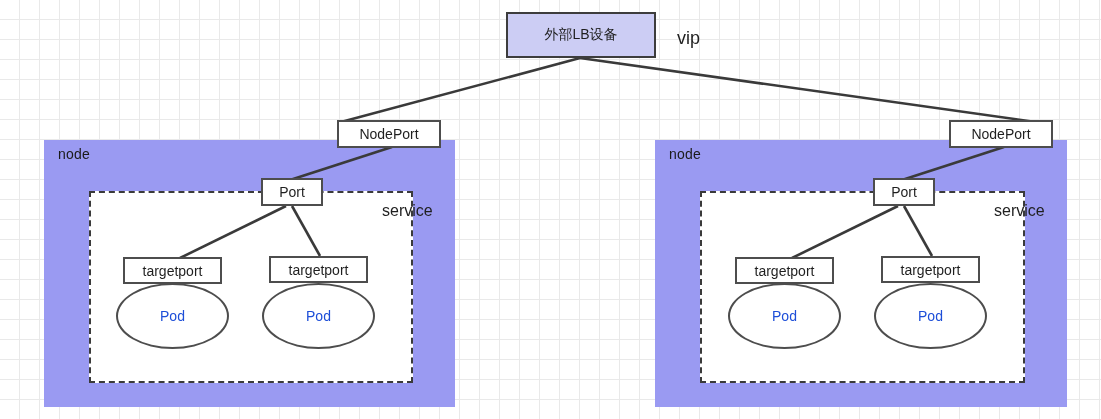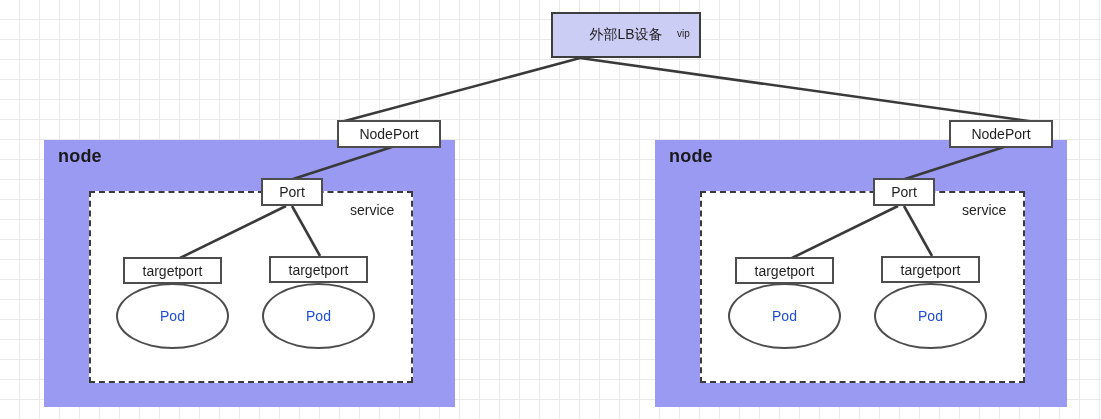--- a/index.html
+++ b/index.html
@@ -27,55 +27,56 @@
     height: 419px;
     pointer-events: none;
   }
   .node-region {
     position: absolute;
     background: #9a9af2;
     box-sizing: border-box;
   }
   .node-label {
     position: absolute;
-    font-size: 18px;
-    font-weight: bold;
+    font-size: 14px;
+    font-weight: normal;
     color: #1a1a1a;
     letter-spacing: .2px;
   }
   .service-region {
     position: absolute;
     background: #ffffff;
     border: 2px dashed #3a3a3a;
     box-sizing: border-box;
   }
   .service-label {
     position: absolute;
-    font-size: 14px;
+    font-size: 16px;
     color: #1f1f1f;
+    margin-left: 32px;
   }
   .box {
     position: absolute;
     box-sizing: border-box;
     background: #ffffff;
     border: 2px solid #4d4d4d;
     display: flex;
     align-items: center;
     justify-content: center;
     font-size: 14px;
     color: #1f1f1f;
     white-space: nowrap;
   }
   .box.lb {
     background: #cccdf4;
     border: 2px solid #3d3d3d;
   }
   .vip-label {
     position: absolute;
-    font-size: 10px;
+    font-size: 18px;
     color: #1f1f1f;
   }
   .pod {
     position: absolute;
     box-sizing: border-box;
     background: #ffffff;
     border: 2px solid #4d4d4d;
     border-radius: 50%;
     display: flex;
     align-items: center;
@@ -115,21 +116,21 @@
 
     <line x1="1004" y1="147" x2="902" y2="180" stroke="#3a3a3a" stroke-width="2.6"></line>
 
     <line x1="286" y1="206" x2="180" y2="258" stroke="#3a3a3a" stroke-width="2.6"></line>
     <line x1="292" y1="206" x2="320" y2="256" stroke="#3a3a3a" stroke-width="2.6"></line>
 
     <line x1="898" y1="206" x2="792" y2="258" stroke="#3a3a3a" stroke-width="2.6"></line>
     <line x1="904" y1="206" x2="932" y2="256" stroke="#3a3a3a" stroke-width="2.6"></line>
   </svg>
 
-  <div class="box lb" style="left:506px; top:12px; width:150px; height:46px;margin-left:45px;">外部LB设备</div>
+  <div class="box lb" style="left:506px; top:12px; width:150px; height:46px;">外部LB设备</div>
   <div class="vip-label" style="left:677px; top:28px;">vip</div>
 
   <div class="box" style="left:337px; top:120px; width:104px; height:28px;">NodePort</div>
   <div class="box" style="left:261px; top:178px; width:62px; height:28px;">Port</div>
 
   <div class="pod" style="left:116px; top:283px; width:113px; height:66px;">Pod</div>
   <div class="box targetport" style="left:123px; top:257px; width:99px; height:27px;">targetport</div>
 
   <div class="pod" style="left:262px; top:283px; width:113px; height:66px;">Pod</div>
   <div class="box targetport" style="left:269px; top:256px; width:99px; height:27px;">targetport</div>

